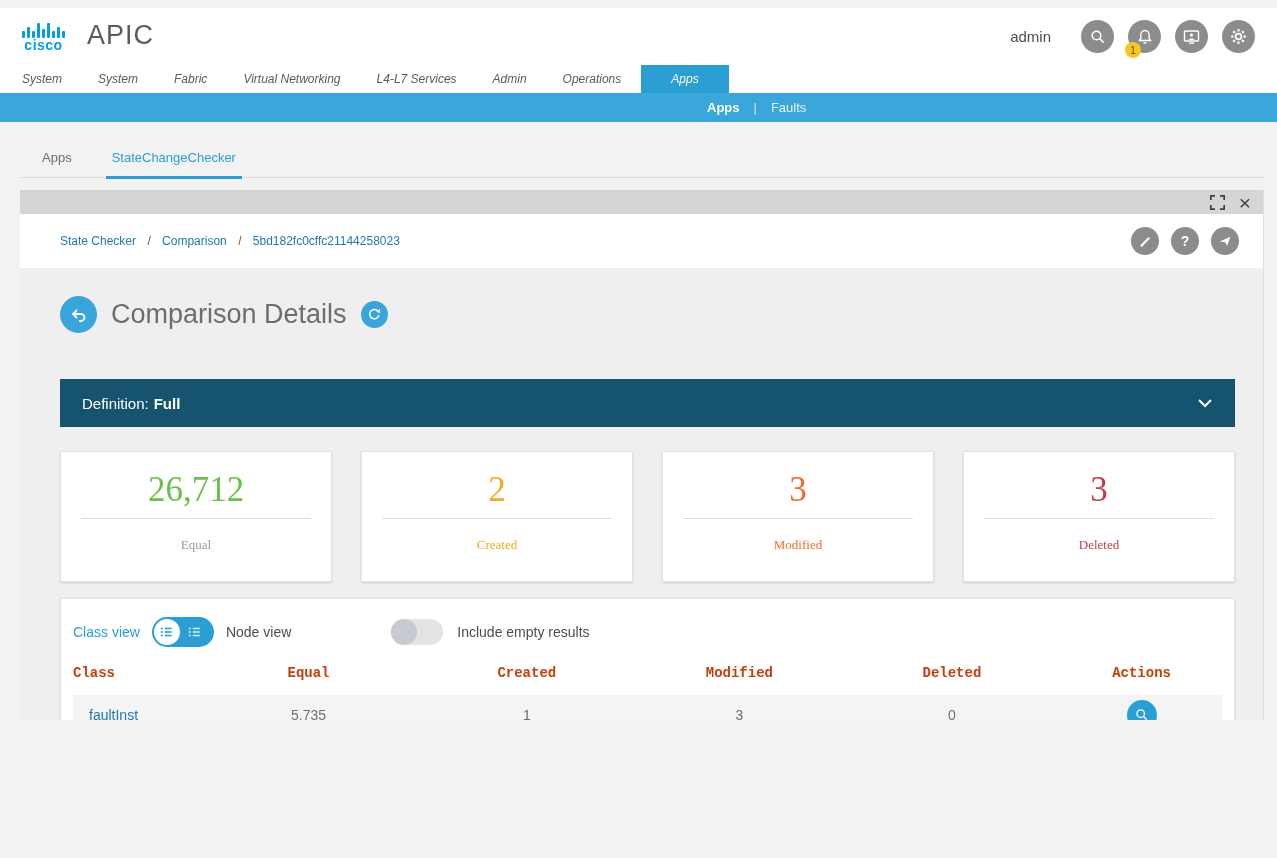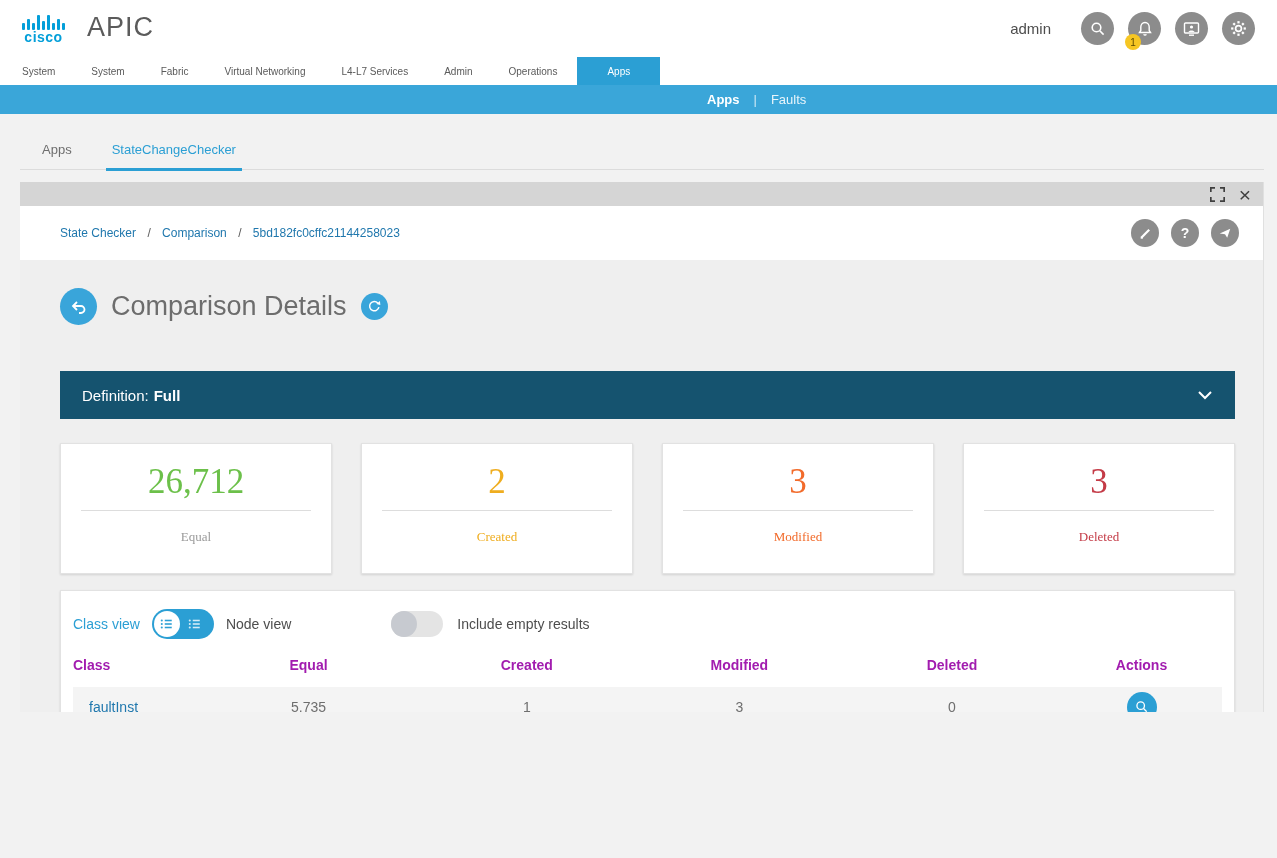--- a/index.html
+++ b/index.html
@@ -1,33 +1,33 @@
 <!DOCTYPE html>
 <html><head>
 <meta charset="utf-8">
 <style>
   * { margin:0; padding:0; box-sizing:border-box; }
   body { font-family:"Liberation Sans", sans-serif; background:#f2f2f2; }
-  .screen { width:1277px; height:712px; background:#f2f2f2; overflow:hidden; }
+  .screen { width:1277px; height:712px; background:#f2f2f2; overflow:hidden;margin-top:8px; }
 
   
   .topbar { height:57px; background:#fff; display:flex; justify-content:space-between; align-items:center; padding:0 22px; }
   .brand { display:flex; align-items:flex-end; gap:22px; }
   .cisco-logo { display:flex; flex-direction:column; align-items:center; }
   .cisco-bars { display:flex; align-items:flex-end; gap:2px; height:16px; }
   .cisco-bars span { width:3px; background:#049fd9; border-radius:1px; }
   .cisco-word { color:#049fd9; font-weight:bold; font-size:14px; line-height:1.1; letter-spacing:.5px; }
   .apic-title { font-size:27px; color:#5b5b5b; letter-spacing:1px; padding-bottom:2px; }
   .topbar-right { display:flex; align-items:center; }
   .username { font-size:15px; color:#4d4d4d; margin-right:16px; }
   .circle-btn { width:33px; height:33px; border-radius:50%; background:#8c8c8c; border:none; display:flex; align-items:center; justify-content:center; margin-left:14px; position:relative; cursor:pointer; }
   .badge { position:absolute; bottom:-5px; left:-3px; width:16px; height:16px; border-radius:50%; background:#f6c623; color:#5f4b00; font-size:10px; display:flex; align-items:center; justify-content:center; }
 
   
-  .mainnav { height:28px; background:#fff; display:flex; align-items:stretch; padding-left:22px; font-size:10px; color:#5a5a5a; }
+  .mainnav { height:28px; background:#fff; display:flex; align-items:stretch; padding-left:22px; font-size:12px; color:#5a5a5a;font-style:italic; }
   .nav-item { display:flex; align-items:center; margin-right:36px; cursor:pointer; }
   .nav-item.last { margin-right:20px; }
   .nav-tab-active { background:#2b9fd4; color:#fff; padding:0 30px; display:flex; align-items:center; cursor:pointer; }
   .subnav { height:29px; background:#3aa6d9; display:flex; align-items:center; padding-left:707px; gap:14px; font-size:13px; }
   .subnav-item { color:rgba(255,255,255,.88); cursor:pointer; }
   .subnav-item.active { color:#fff; font-weight:bold; }
   .subnav-divider { color:rgba(255,255,255,.75); }
 
   
   .content { padding-top:20px; }
@@ -73,21 +73,21 @@
   .view-alt-icon { margin-left:7px; color:rgba(255,255,255,.8); display:flex; }
   .node-view-label { color:#4d4d4d; cursor:pointer; }
   .empty-toggle { width:52px; height:26px; border-radius:13px; background:#e4e4e4; position:relative; margin:0 14px 0 100px; cursor:pointer; border:none; }
   .empty-knob { width:26px; height:26px; border-radius:50%; background:#c7cad0; position:absolute; left:0; top:0; }
   .empty-label { color:#4d4d4d; }
   .search-row { display:flex; align-items:center; gap:8px; margin:0 12px; padding:16px 0 10px 4px; border-bottom:1px solid #e6e6e6; color:#9b9b9b; }
   .search-input { border:none; outline:none; font-style:italic; font-size:14px; color:#555; width:320px; background:transparent; font-family:"Liberation Sans", sans-serif; }
   .search-input::placeholder { color:#9b9b9b; font-style:italic; }
 
   table.data-table { width:calc(100% - 24px); margin:0 12px; border-collapse:collapse; font-size:14px; }
-  .data-table th { font-weight:bold; color:#a21caf; text-align:center; padding:18px 0 14px; }
+  .data-table th { font-weight:bold; color:#c2410c; text-align:center; padding:18px 0 14px;font-family:Liberation Mono, monospace; }
   .data-table th.col-class { text-align:left; }
   .data-table td { text-align:center; color:#6e6e6e; height:40px; }
   .data-table td.col-class { text-align:left; padding-left:16px; }
   .data-table td.col-class a { color:#1f77ad; text-decoration:none; cursor:pointer; }
   .data-table tr.striped { background:#f4f4f4; }
   .action-btn { width:30px; height:30px; border-radius:50%; background:#2b9fd4; border:none; display:inline-flex; align-items:center; justify-content:center; vertical-align:middle; cursor:pointer; }
   .total-row { font-size:13px; color:#6e6e6e; padding:18px 0 20px 16px; }
 </style>
 </head>
 <body>

